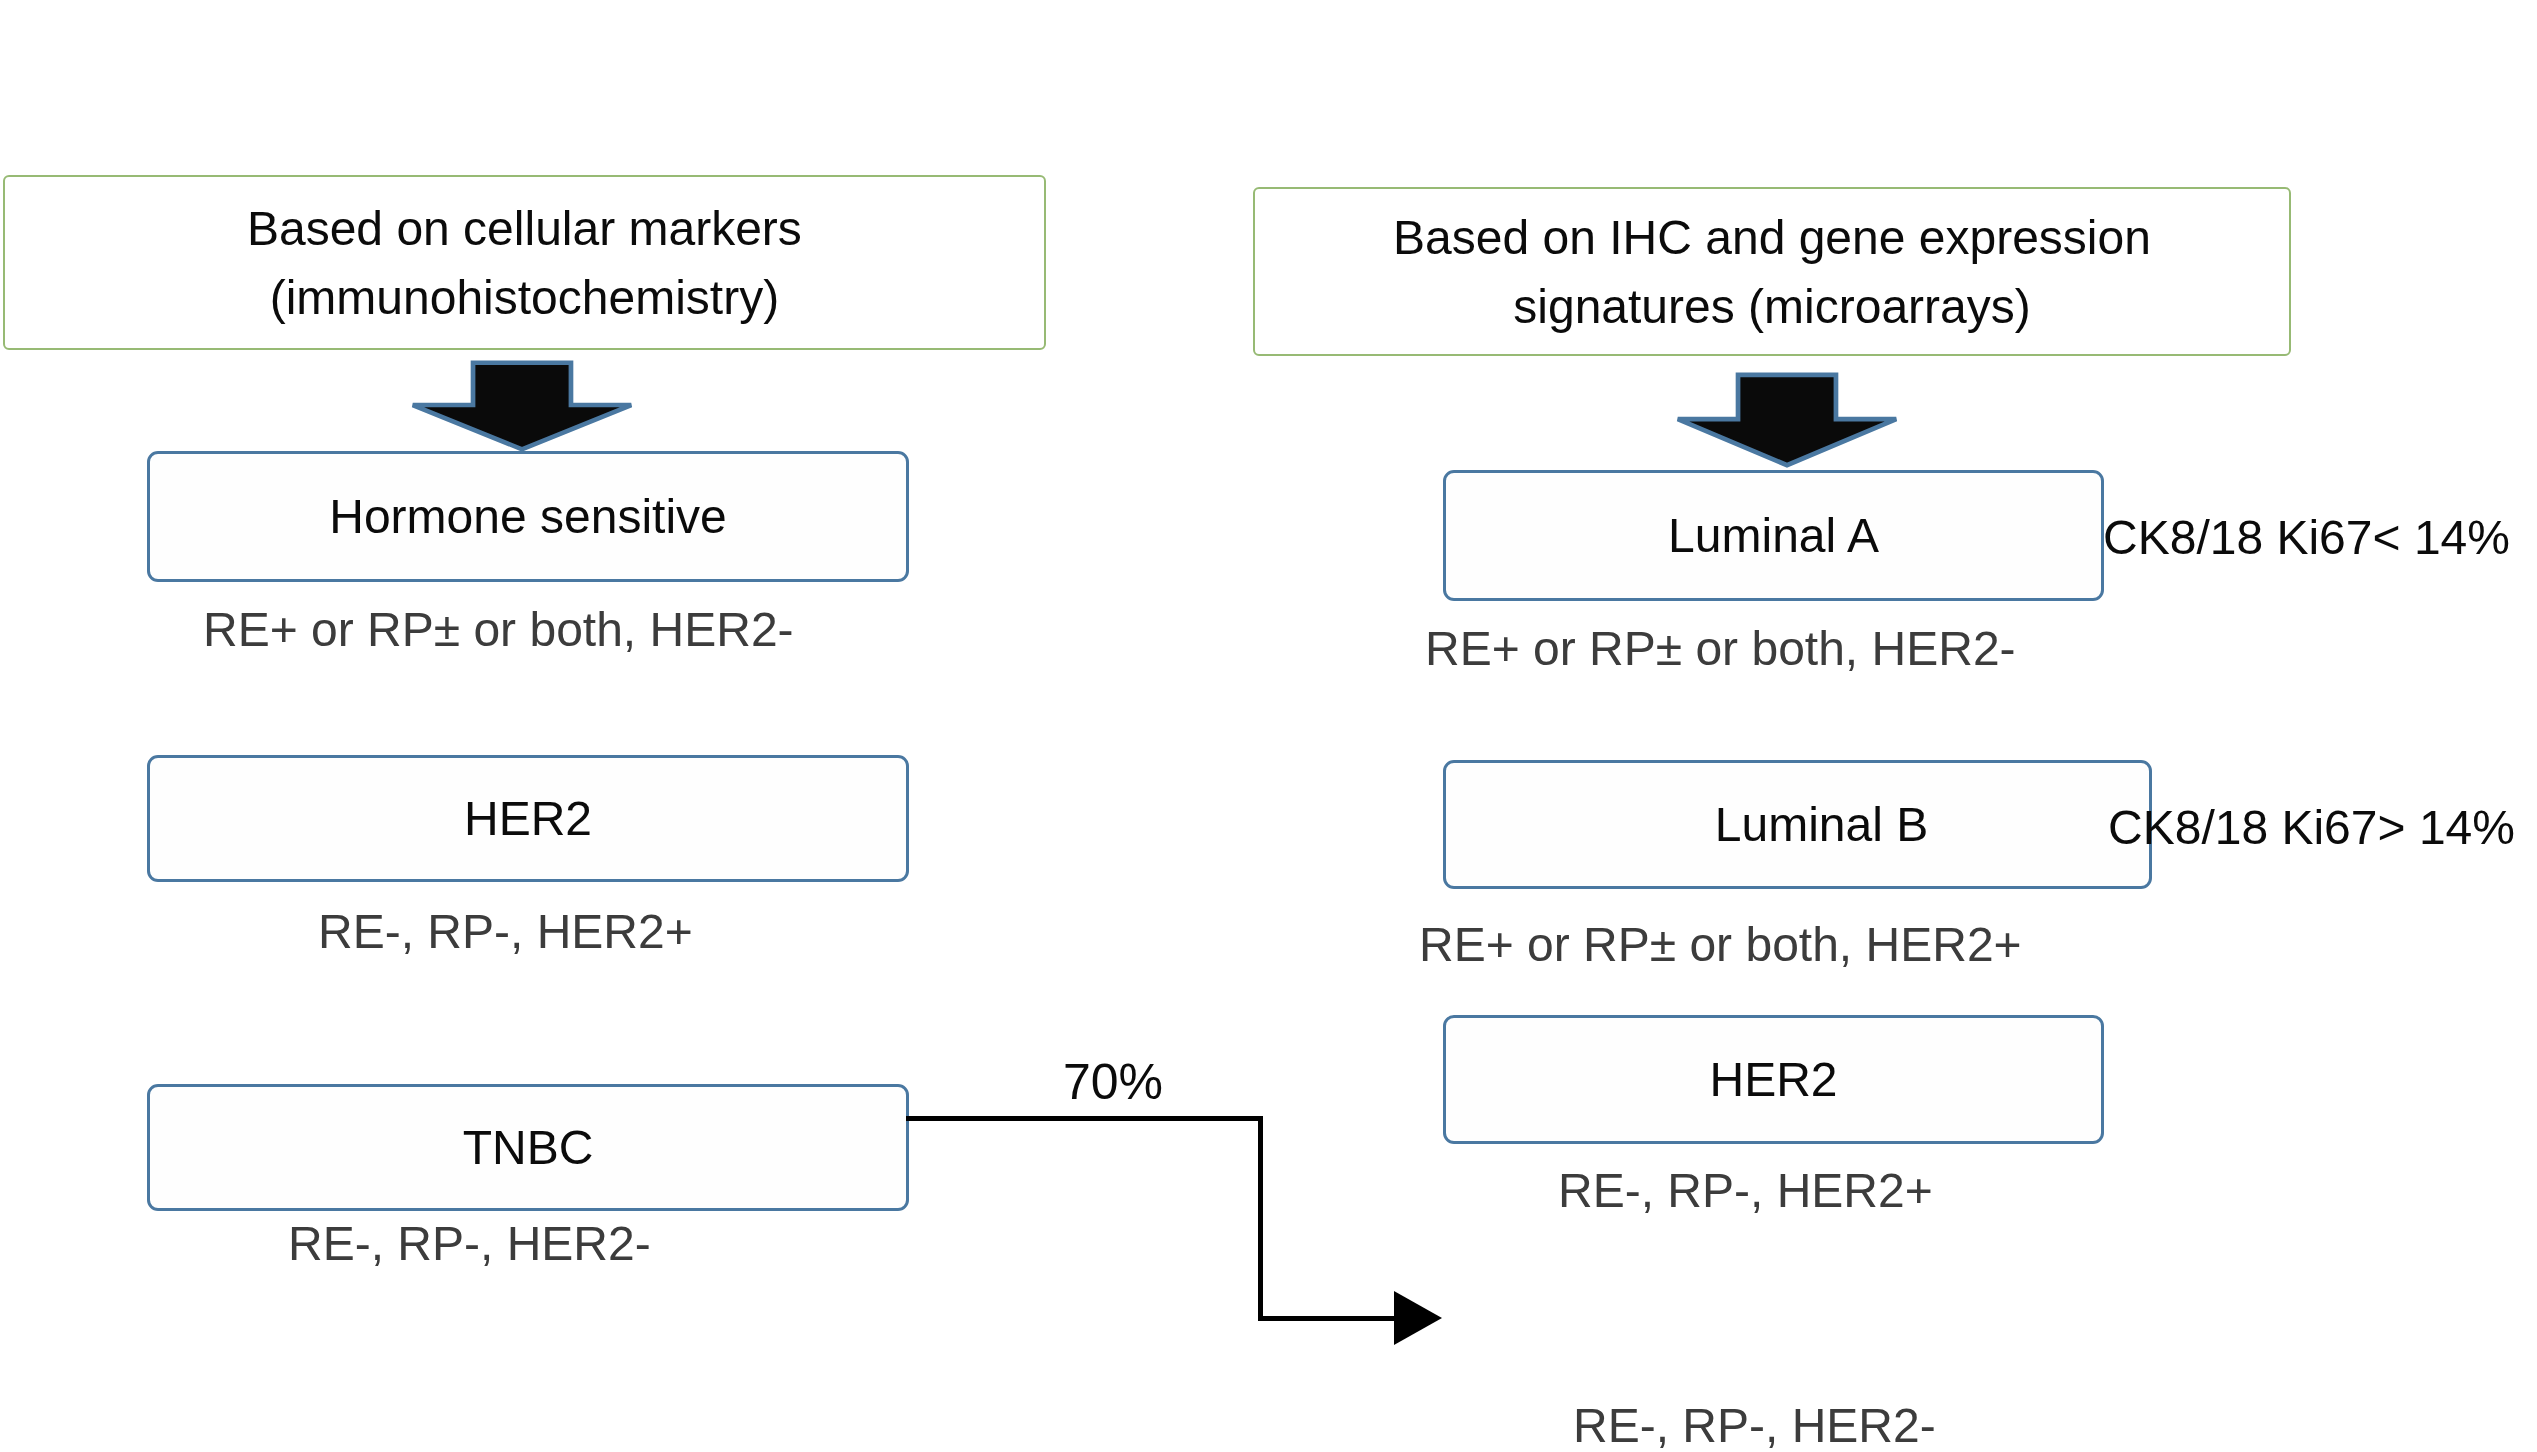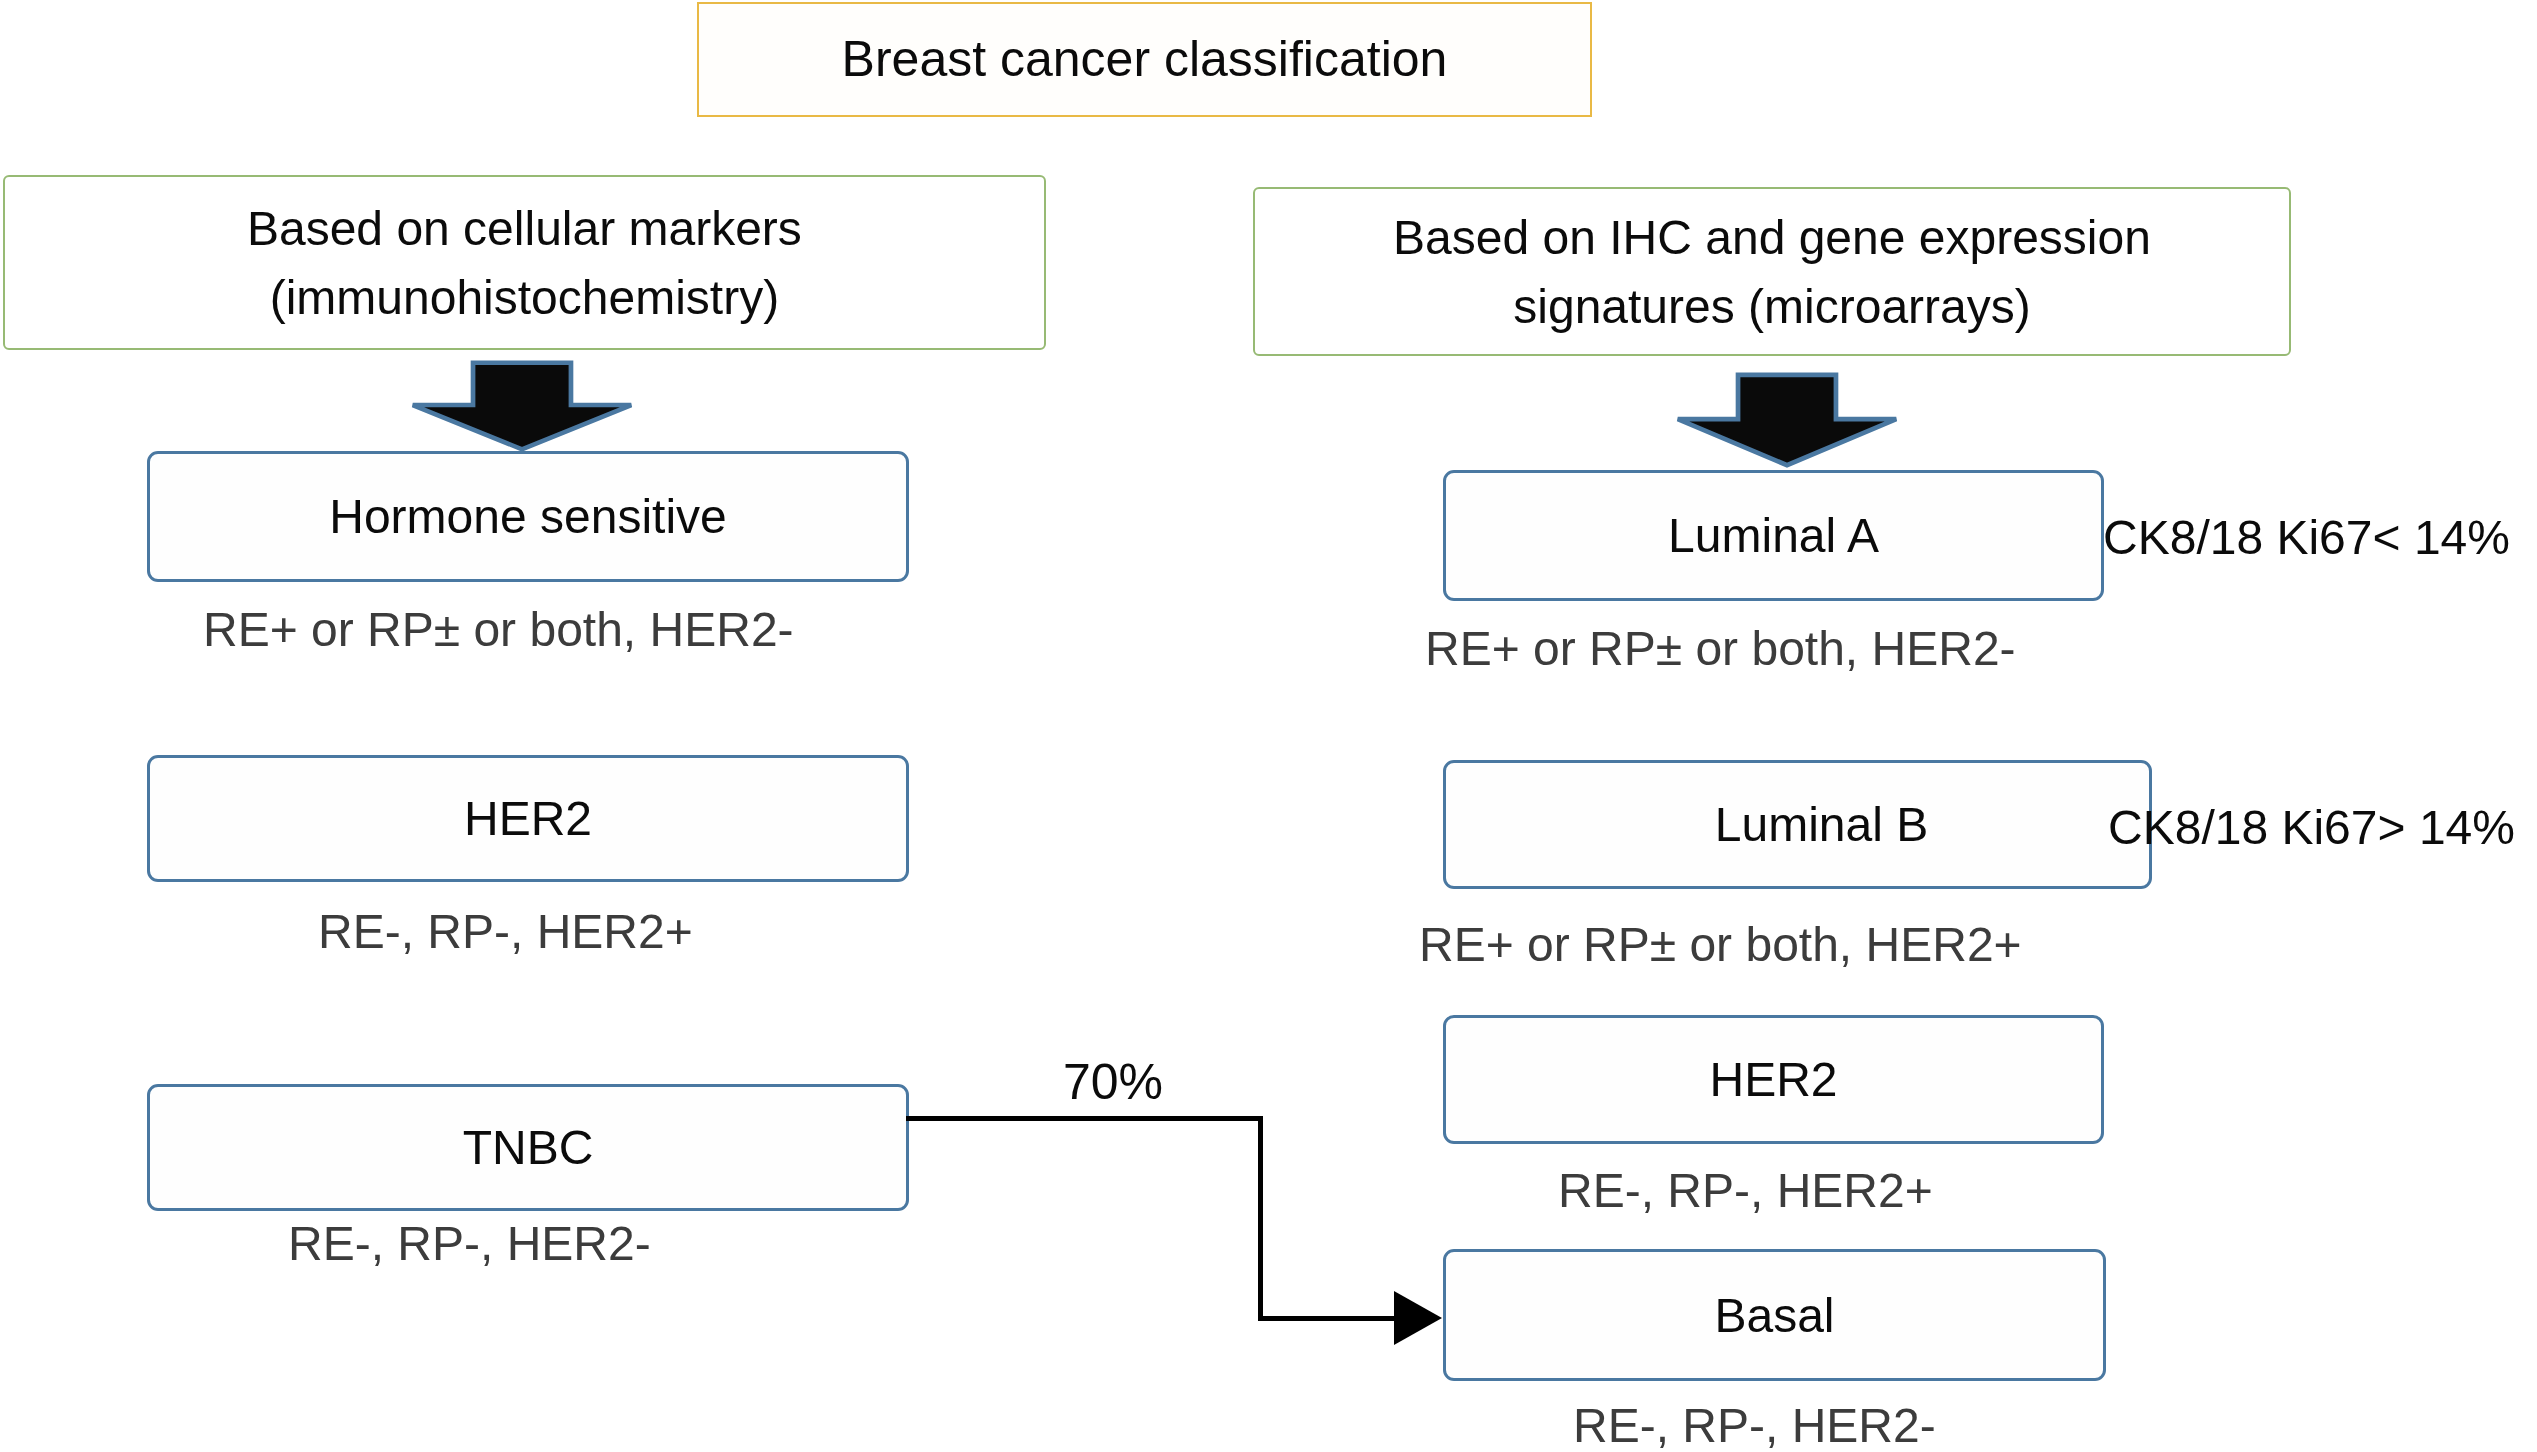--- a/index.html
+++ b/index.html
@@ -70,23 +70,20 @@
     border-top:27px solid transparent;
     border-bottom:27px solid transparent;
   }
   .conn-label{left:1063px;top:1053px;font-size:50px;color:var(--ink);white-space:nowrap;}
 </style>
 </head>
 <body>
 
 <div id="canvas">
 
-  <div class="abs title-box">
-    <span>Breast cancer classification</span>
-  </div>
 
   <div class="abs cat-box cat-left">
     <span>Based on cellular markers</span>
     <span>(immunohistochemistry)</span>
   </div>
   <div class="abs cat-box cat-right">
     <span>Based on IHC and gene expression</span>
     <span>signatures (microarrays)</span>
   </div>
 
@@ -126,23 +123,20 @@
     <span>Luminal B</span>
   </div>
   <div class="abs side-note sn-b">CK8/18 Ki67&gt; 14%</div>
   <div class="abs markers m-lum-b">RE+ or RP± or both, HER2+</div>
 
   <div class="abs node n-her2-r">
     <span>HER2</span>
   </div>
   <div class="abs markers m-her2-r">RE-, RP-, HER2+</div>
 
-  <div class="abs node n-basal">
-    <span>Basal</span>
-  </div>
   <div class="abs markers m-basal">RE-, RP-, HER2-</div>
 
   <div class="abs conn conn-h1"></div>
   <div class="abs conn conn-v"></div>
   <div class="abs conn conn-h2"></div>
   <div class="abs conn-arrowhead"></div>
   <div class="abs conn-label">70%</div>
 
 </div>
 

